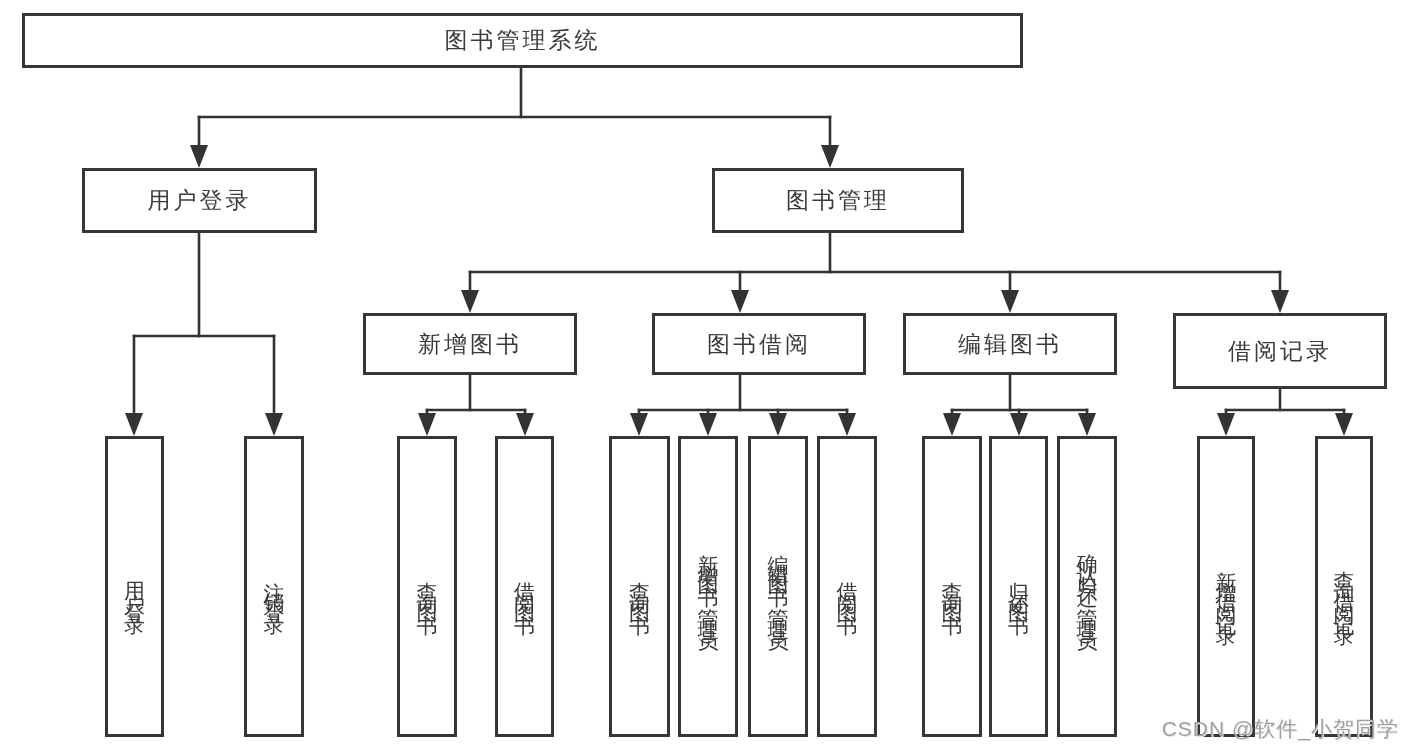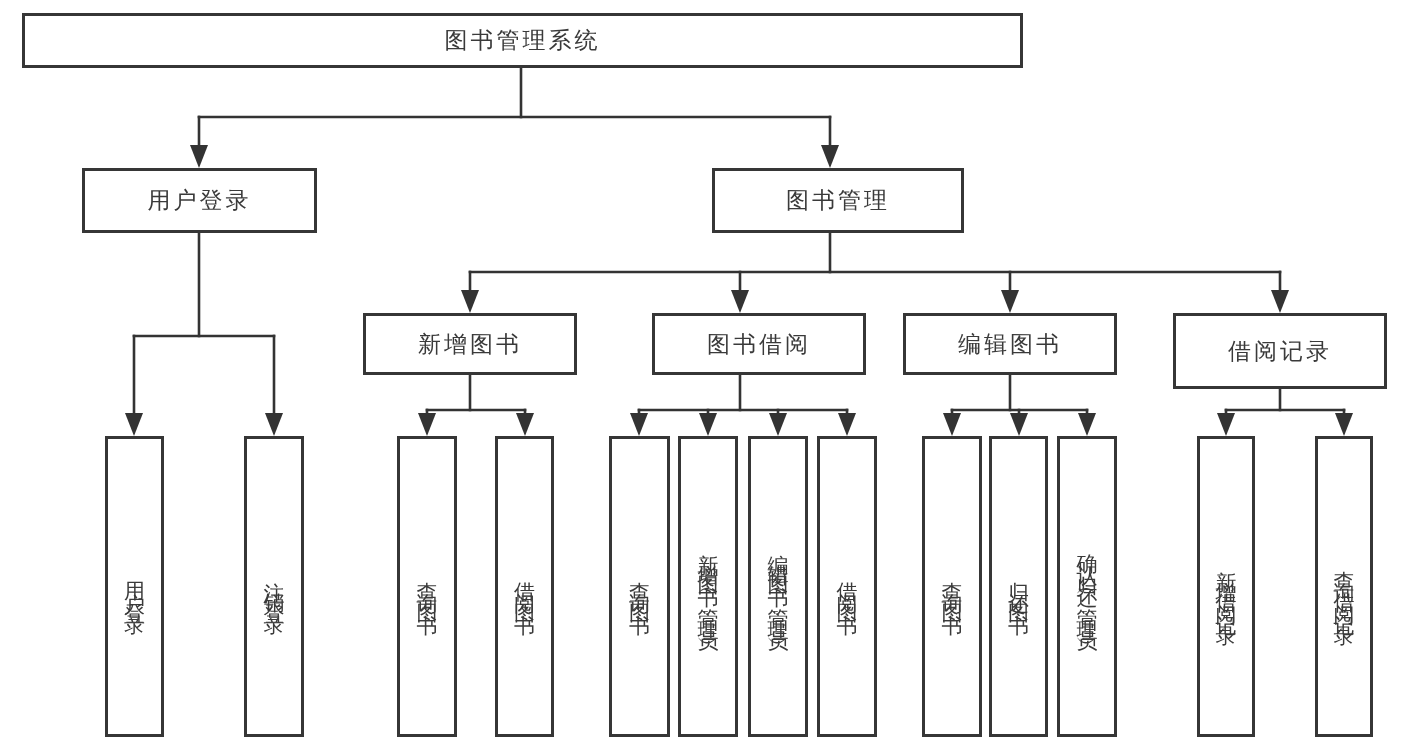--- a/index.html
+++ b/index.html
@@ -109,20 +109,21 @@
       <polygon points="1010,413 1028,413 1019,436" fill="#333333"></polygon>
       <line x1="1087" y1="410" x2="1087" y2="417" stroke="#333333" stroke-width="2.6" stroke-linecap="square"></line>
       <polygon points="1078,413 1096,413 1087,436" fill="#333333"></polygon>
       <line x1="1280" y1="375" x2="1280" y2="410" stroke="#333333" stroke-width="2.6" stroke-linecap="square"></line>
       <line x1="1226" y1="410" x2="1344" y2="410" stroke="#333333" stroke-width="2.6" stroke-linecap="square"></line>
       <line x1="1226" y1="410" x2="1226" y2="417" stroke="#333333" stroke-width="2.6" stroke-linecap="square"></line>
       <polygon points="1217,413 1235,413 1226,436" fill="#333333"></polygon>
       <line x1="1344" y1="410" x2="1344" y2="417" stroke="#333333" stroke-width="2.6" stroke-linecap="square"></line>
       <polygon points="1335,413 1353,413 1344,436" fill="#333333"></polygon>
     </svg>
+  <div class="watermark">CSDN @软件_小贺同学</div>
 <div class="node h" style="left: 22px; top: 13px; width: 1001px; height: 55px;">
       <span>图书管理系统</span>
     </div>
     <div class="node h" style="left: 82px; top: 168px; width: 235px; height: 65px;">
       <span>用户登录</span>
     </div>
     <div class="node h" style="left: 712px; top: 168px; width: 252px; height: 65px;">
       <span>图书管理</span>
     </div>
     <div class="node h" style="left: 363px; top: 313px; width: 214px; height: 62px;">

